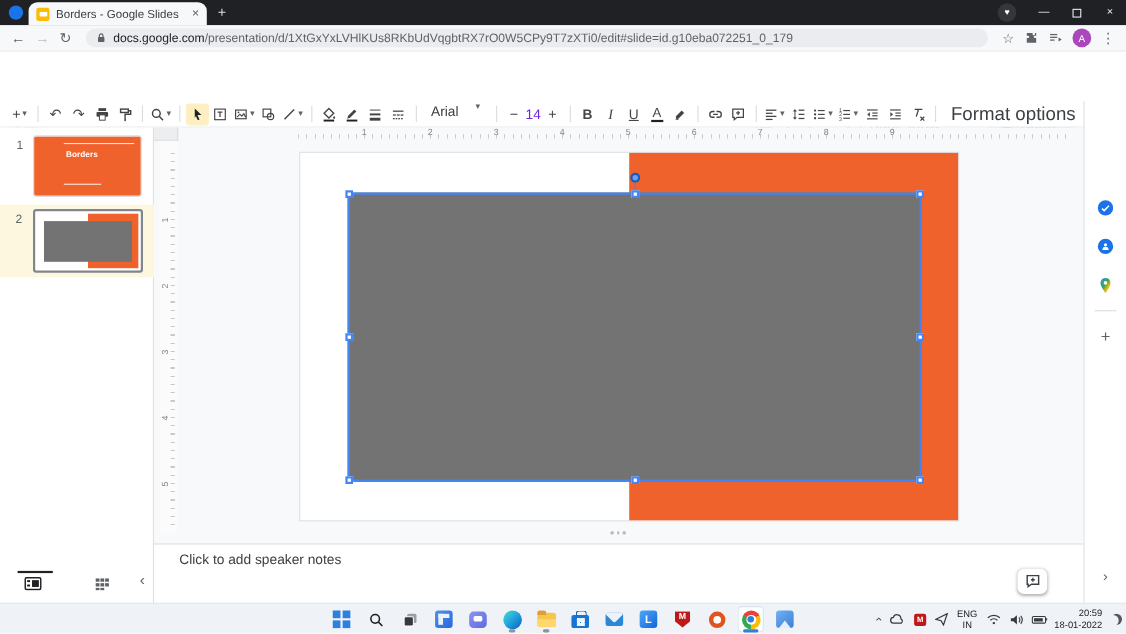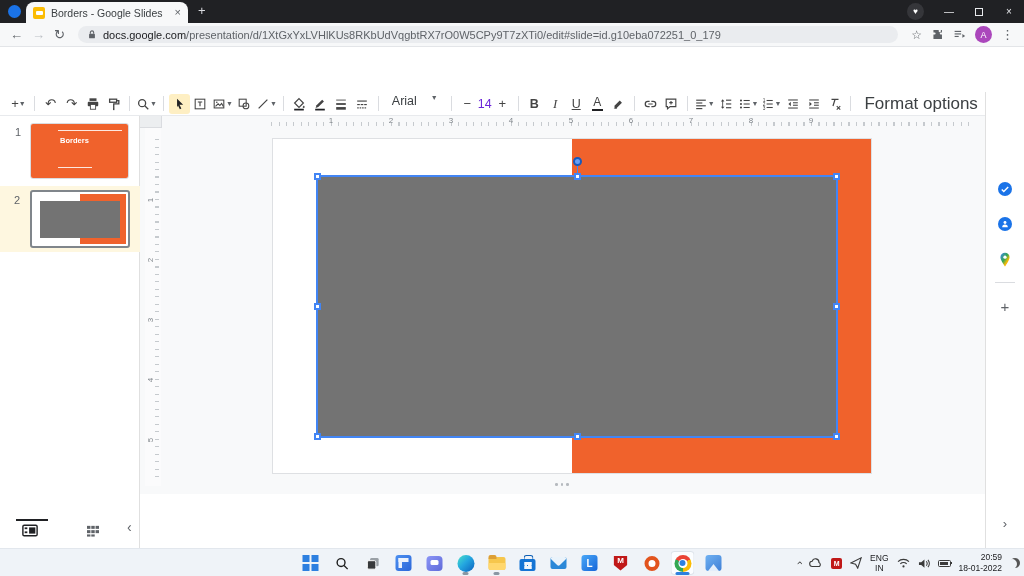--- a/index.html
+++ b/index.html
@@ -613,20 +613,29 @@
         <span class="hd br"></span>
       </div>
     </div>
     <div class="dragdots abs">
         <i></i>
         <i></i>
         <i></i>
       </div>
   </div>
 
+  <div id="notes" class="abs">
+    <span class="notes-text">Click to add speaker notes</span>
+    <span class="fab">
+      <svg width="14" height="13" viewBox="0 0 16 15">
+          <path d="M2 1.5h12v9H6.5L3 13v-2.5H2z" fill="none" stroke="#3C4043" stroke-width="1.5"></path>
+          <path d="M8 3.8v4M6 5.8h4" stroke="#3C4043" stroke-width="1.4"></path>
+        </svg>
+    </span>
+  </div>
 
   <div id="side-rail" class="abs">
     <span class="rail-ic" style="top:20px;"><span class="cal-ic"></span></span>
     <span class="rail-ic" style="top:55px;"><span class="keep-ic"></span></span>
     <span class="rail-ic" style="top:90px;">
       <span class="circle-ic">
           <svg width="8" height="7" viewBox="0 0 10 8">
             <path d="M1 4l2.5 2.5L9 1" stroke="#fff" stroke-width="1.8" fill="none"></path>
           </svg>
         </span>

